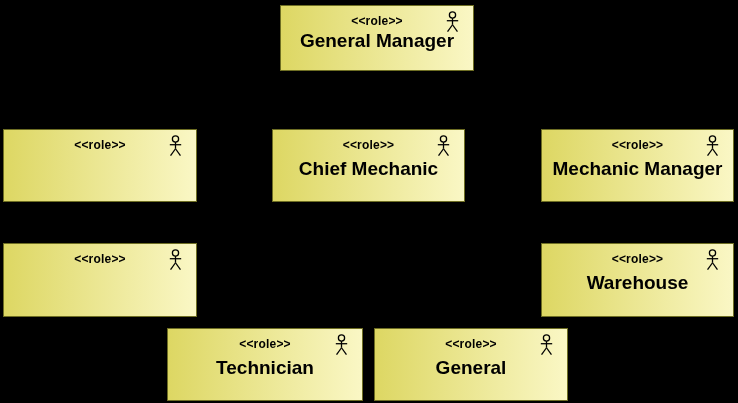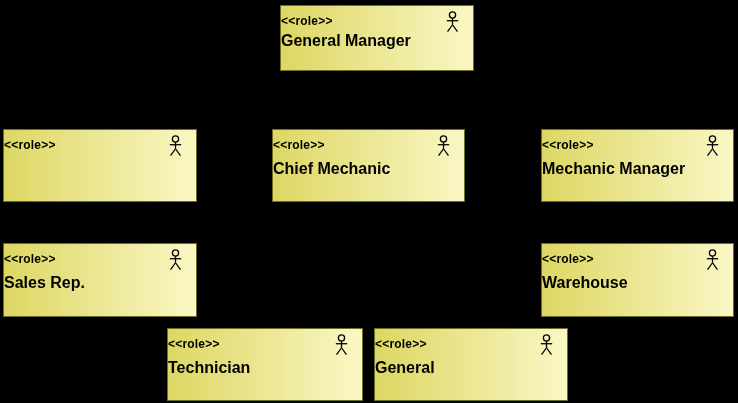--- a/index.html
+++ b/index.html
@@ -14,31 +14,32 @@
     background: var(--bg, #000000);
     overflow: hidden;
     font-family: "Liberation Sans", sans-serif;
   }
   .role-box {
     position: absolute;
     box-sizing: border-box;
     background: linear-gradient(to right, var(--fill-l, #ddd763), var(--fill-r, #faf7c5));
     border: 1px solid var(--stroke, #6e6e23);
     color: var(--ink, #000000);
+    text-align: center;
     padding-top: 8px;
   }
   .stereotype {
     font-size: 12px;
     font-weight: 700;
     line-height: 14px;
     letter-spacing: 0.2px;
   }
   .role-name {
     margin-top: 7px;
-    font-size: 16px;
+    font-size: 19px;
     font-weight: 700;
     line-height: 19px;
   }
   .role-box.short .stereotype { margin-top: 0; }
   .role-box.short .role-name { margin-top: 3px; }
   .actor {
     position: absolute;
     top: 5px;
     right: 13px;
     width: 15px;
@@ -104,21 +105,20 @@
 
   <div class="role-box" style="left:3px; top:243px; width:194px; height:74px;">
     <svg class="actor" viewBox="0 0 16 24">
       <circle cx="8" cy="4.3" r="3.4"></circle>
         <line x1="8" y1="7.7" x2="8" y2="15"></line>
       <line x1="1.8" y1="10.6" x2="14.2" y2="10.6"></line>
       <line x1="8" y1="15" x2="2.6" y2="22.5"></line>
         <line x1="8" y1="15" x2="13.4" y2="22.5"></line>
     </svg>
     <div class="stereotype">&lt;&lt;role&gt;&gt;</div>
-    <div class="role-name">Sales Rep.</div>
   </div>
 
   <div class="role-box" style="left:541px; top:243px; width:193px; height:74px;">
     <svg class="actor" viewBox="0 0 16 24">
       <circle cx="8" cy="4.3" r="3.4"></circle>
         <line x1="8" y1="7.7" x2="8" y2="15"></line>
       <line x1="1.8" y1="10.6" x2="14.2" y2="10.6"></line>
       <line x1="8" y1="15" x2="2.6" y2="22.5"></line>
         <line x1="8" y1="15" x2="13.4" y2="22.5"></line>
     </svg>

